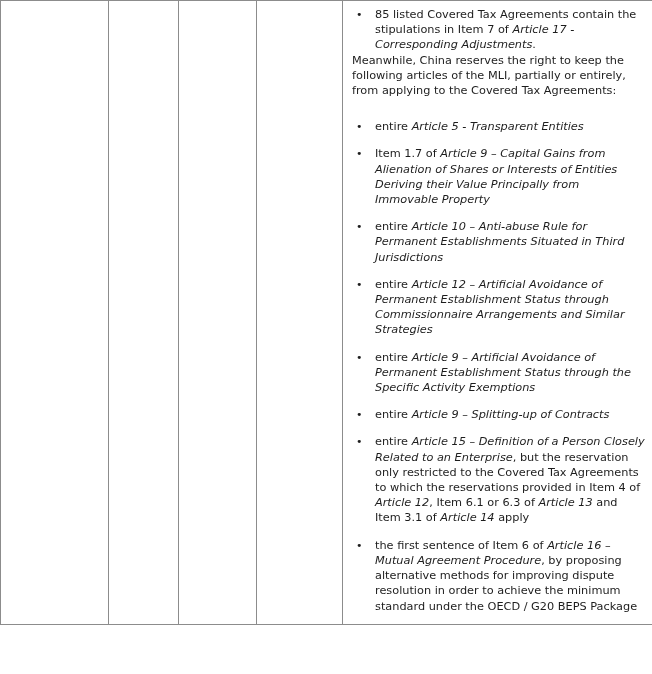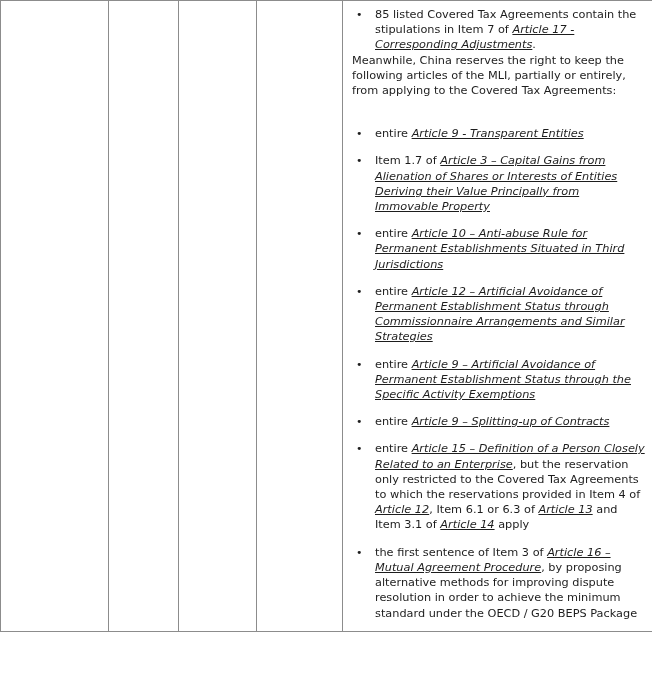--- a/index.html
+++ b/index.html
@@ -59,25 +59,24 @@
   }
   ul.bullets > li .bullet-mark {
     position: absolute;
     left: 4px;
     top: 0px;
     font-size: 11px;
     line-height: 15.2px;
     color: #1d1d1d;
   }
   p.para {
-    margin: 0 0 28px 0;
+    margin: 0 0 21px 0;
   }
   .italic {
     font-style: italic;
-    text-decoration: underline;
   }
   .frag {
     
   }
 </style>
 </head>
 <body>
 
 <div class="page">
   <table class="doc-table">
@@ -96,28 +95,28 @@
           <div class="cell-content"></div>
         </td>
         <td class="col-e">
           <div class="cell-content">
             <div id="blocks-host">
                 <ul class="bullets">
                   <li><span class="bullet-mark">•</span><span class="frag">85 listed Covered Tax Agreements contain the stipulations in Item 7 of </span><span class="frag italic">Article 17 - Corresponding Adjustments</span><span class="frag">.</span></li>
                 </ul>
                 <p class="para"><span class="frag">Meanwhile, China reserves the right to keep the following articles of the MLI, partially or entirely, from applying to the Covered Tax Agreements:</span></p>
                 <ul class="bullets">
-                  <li><span class="bullet-mark">•</span><span class="frag">entire </span><span class="frag italic">Article 9 - Transparent Entities</span></li>
-                  <li><span class="bullet-mark">•</span><span class="frag">Item 1.7 of </span><span class="frag italic">Article 3 – Capital Gains from Alienation of Shares or Interests of Entities Deriving their Value Principally from Immovable Property</span></li>
+                  <li><span class="bullet-mark">•</span><span class="frag">entire </span><span class="frag italic">Article 5 - Transparent Entities</span></li>
+                  <li><span class="bullet-mark">•</span><span class="frag">Item 1.7 of </span><span class="frag italic">Article 9 – Capital Gains from Alienation of Shares or Interests of Entities Deriving their Value Principally from Immovable Property</span></li>
                   <li><span class="bullet-mark">•</span><span class="frag">entire </span><span class="frag italic">Article 10 – Anti-abuse Rule for Permanent Establishments Situated in Third Jurisdictions</span></li>
                   <li><span class="bullet-mark">•</span><span class="frag">entire </span><span class="frag italic">Article 12 – Artificial Avoidance of Permanent Establishment Status through Commissionnaire Arrangements and Similar Strategies</span></li>
                   <li><span class="bullet-mark">•</span><span class="frag">entire </span><span class="frag italic">Article 9 – Artificial Avoidance of Permanent Establishment Status through the Specific Activity Exemptions</span></li>
                   <li><span class="bullet-mark">•</span><span class="frag">entire </span><span class="frag italic">Article 9 – Splitting-up of Contracts</span></li>
                   <li><span class="bullet-mark">•</span><span class="frag">entire </span><span class="frag italic">Article 15 – Definition of a Person Closely Related to an Enterprise</span><span class="frag">, but the reservation only restricted to the Covered Tax Agreements to which the reservations provided in Item 4 of </span><span class="frag italic">Article 12</span><span class="frag">, Item 6.1 or 6.3 of </span><span class="frag italic">Article 13</span><span class="frag"> and Item 3.1 of </span><span class="frag italic">Article 14</span><span class="frag"> apply</span></li>
-                  <li><span class="bullet-mark">•</span><span class="frag">the first sentence of Item 3 of </span><span class="frag italic">Article 16 – Mutual Agreement Procedure</span><span class="frag">, by proposing alternative methods for improving dispute resolution in order to achieve the minimum standard under the OECD / G20 BEPS Package</span></li>
+                  <li><span class="bullet-mark">•</span><span class="frag">the first sentence of Item 6 of </span><span class="frag italic">Article 16 – Mutual Agreement Procedure</span><span class="frag">, by proposing alternative methods for improving dispute resolution in order to achieve the minimum standard under the OECD / G20 BEPS Package</span></li>
                 </ul>
               </div>
           </div>
         </td>
       </tr>
     </tbody>
   </table>
 </div>
 
 </body></html>

